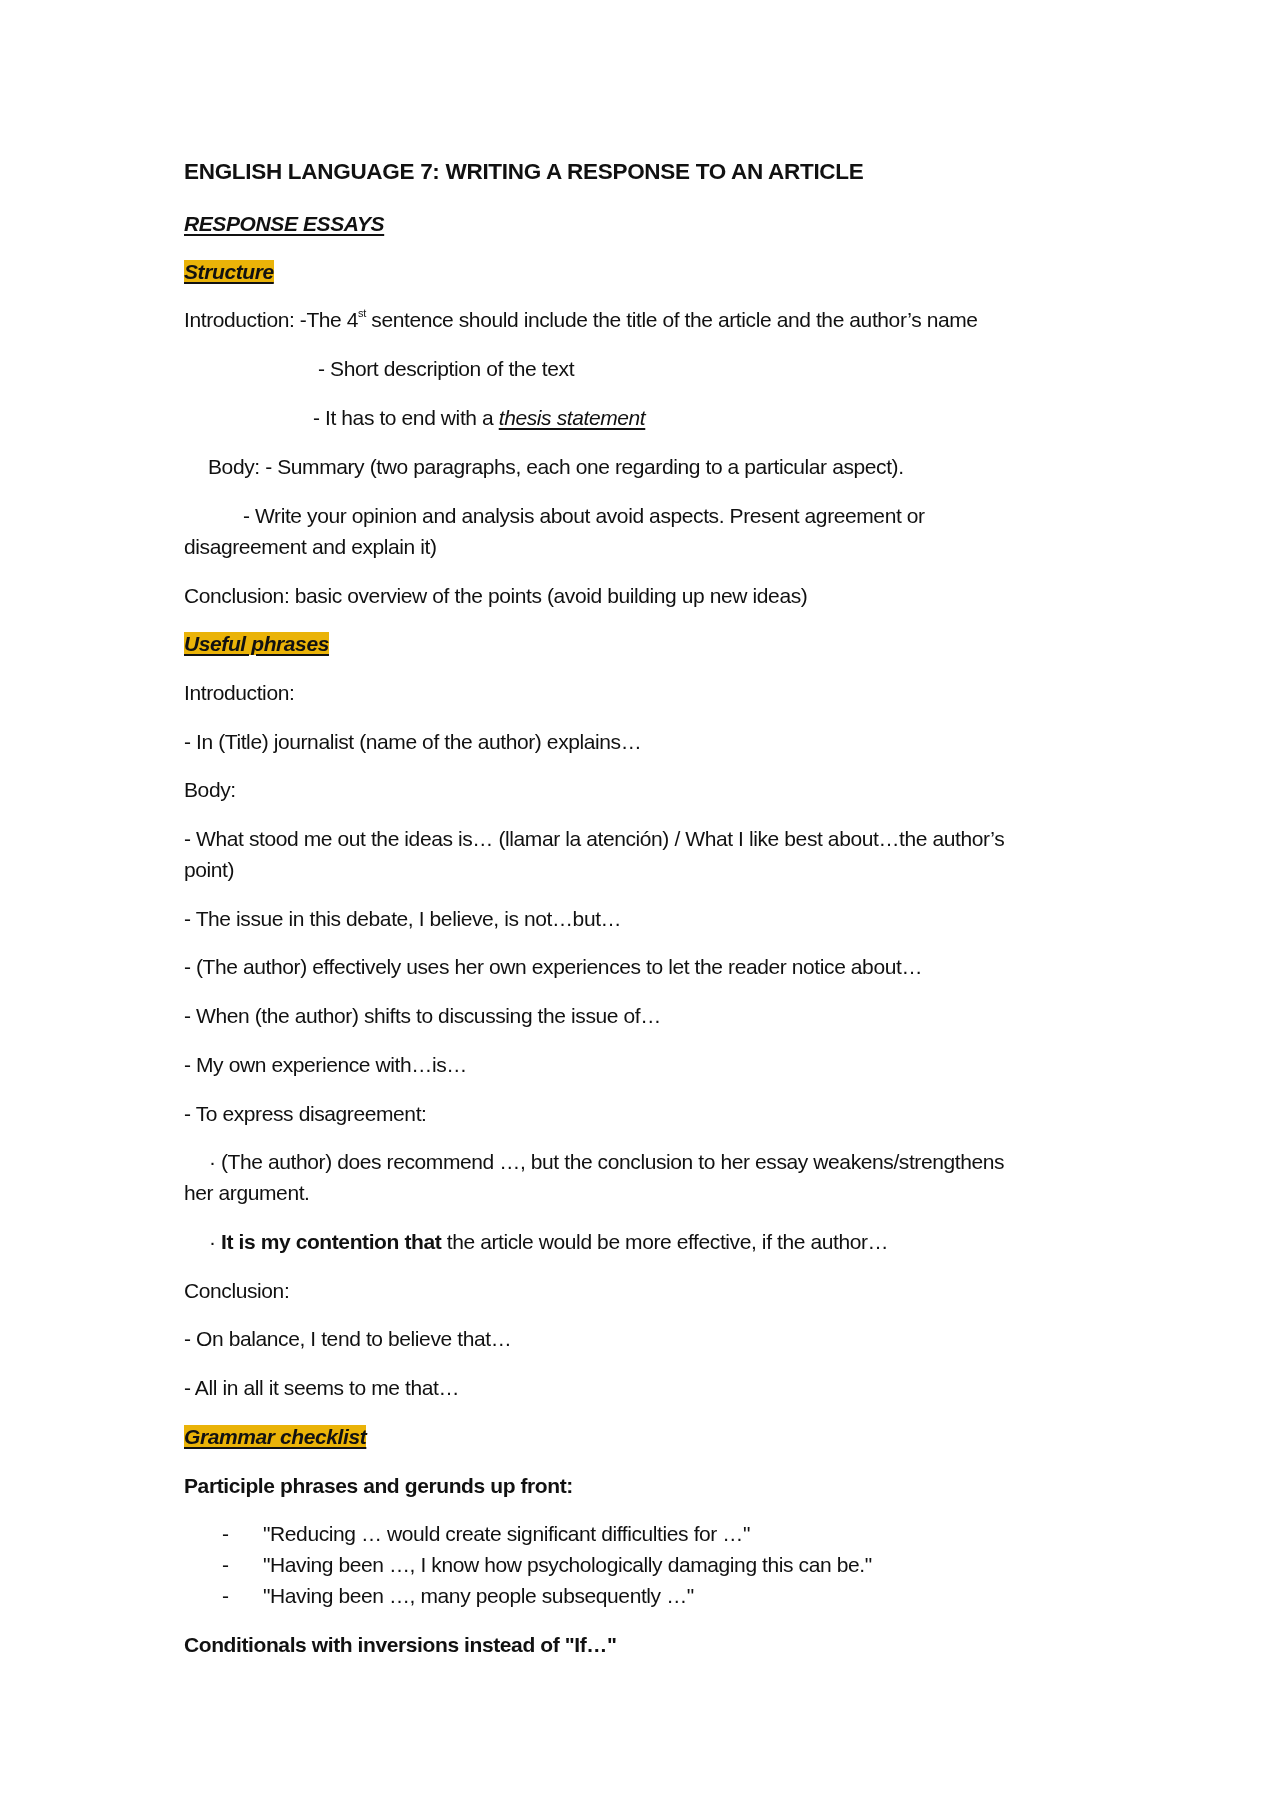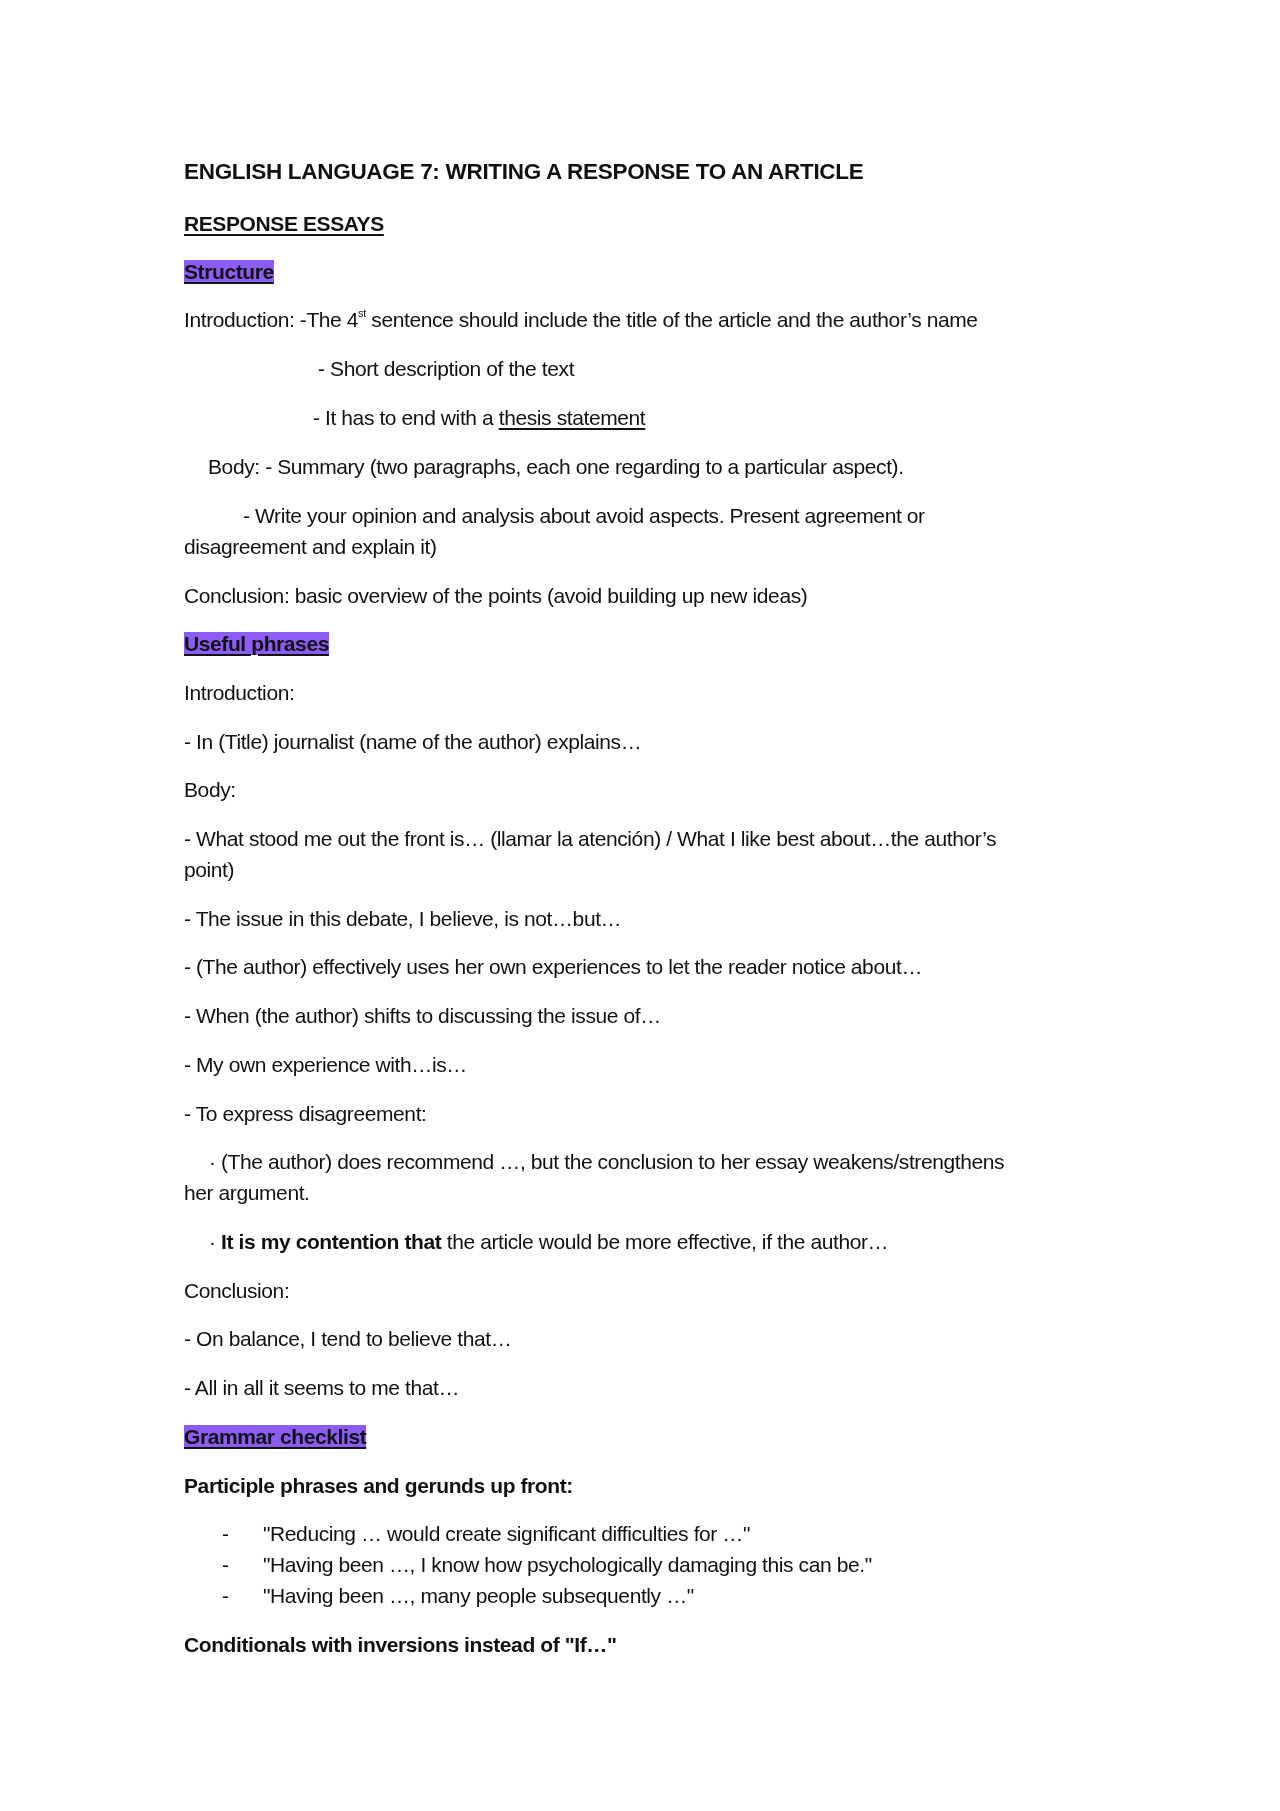--- a/index.html
+++ b/index.html
@@ -2,22 +2,22 @@
 <html><head>
   <meta charset="utf-8">
   <style>
     html, body { margin: 0; padding: 0; background: #ffffff; }
     body { width: 1280px; height: 1811px; position: relative; overflow: hidden;
            font-family: "Liberation Sans", "DejaVu Sans", sans-serif; color: #111; }
     .page { position: absolute; left: 0; top: 0; width: 1280px; height: 1644px; }
     .line { position: absolute; left: 184px; font-size: 21px; line-height: 31px; white-space: nowrap; letter-spacing: -0.4px; }
     .title { font-weight: bold; font-size: 22.5px; letter-spacing: -0.3px; }
     .bold { font-weight: bold; }
-    .u { text-decoration: underline; text-underline-offset: 3px; }
-    .hl { background: #8b5cf6; }
+    .u { text-decoration: underline; text-underline-offset: 3px; font-style: italic; }
+    .hl { background: #eab308; }
     sup { font-size: 11px; vertical-align: top; line-height: 18px; }
     .dash { position: absolute; left: 222px; }
     .li-text { position: absolute; left: 263px; }
   </style>
 </head>
 <body>
 
 <div class="page">
 
   <div class="line title" style="top:156px;">ENGLISH LANGUAGE 7: WRITING A RESPONSE TO AN ARTICLE</div>
@@ -38,21 +38,21 @@
   <div class="line" style="top:531px;">disagreement and explain it)</div>
 
   <div class="line" style="top:580px;">Conclusion: basic overview of the points (avoid building up new ideas)</div>
 
   <div class="line" style="top:628px;"><span class="bold u hl">Useful phrases</span></div>
 
   <div class="line" style="top:677px;">Introduction:</div>
   <div class="line" style="top:726px;">-  In (Title) journalist (name of the author) explains…</div>
 
   <div class="line" style="top:774px;">Body:</div>
-  <div class="line" style="top:823px;">- What stood me out the front is… (llamar la atención) / What I like best about…the author’s</div>
+  <div class="line" style="top:823px;">- What stood me out the ideas is… (llamar la atención) / What I like best about…the author’s</div>
   <div class="line" style="top:854px;">point)</div>
   <div class="line" style="top:903px;">- The issue in this debate, I believe, is not…but…</div>
   <div class="line" style="top:951px;">- (The author) effectively uses her own experiences to let the reader notice about…</div>
   <div class="line" style="top:1000px;">- When (the author) shifts to discussing the issue of…</div>
   <div class="line" style="top:1049px;">- My own experience with…is…</div>
   <div class="line" style="top:1098px;">- To express disagreement:</div>
 
   <div class="line" style="top:1146px; left:209px;">· (The author) does recommend …, but the conclusion to her essay weakens/strengthens</div>
   <div class="line" style="top:1177px;">her argument.</div>
 

